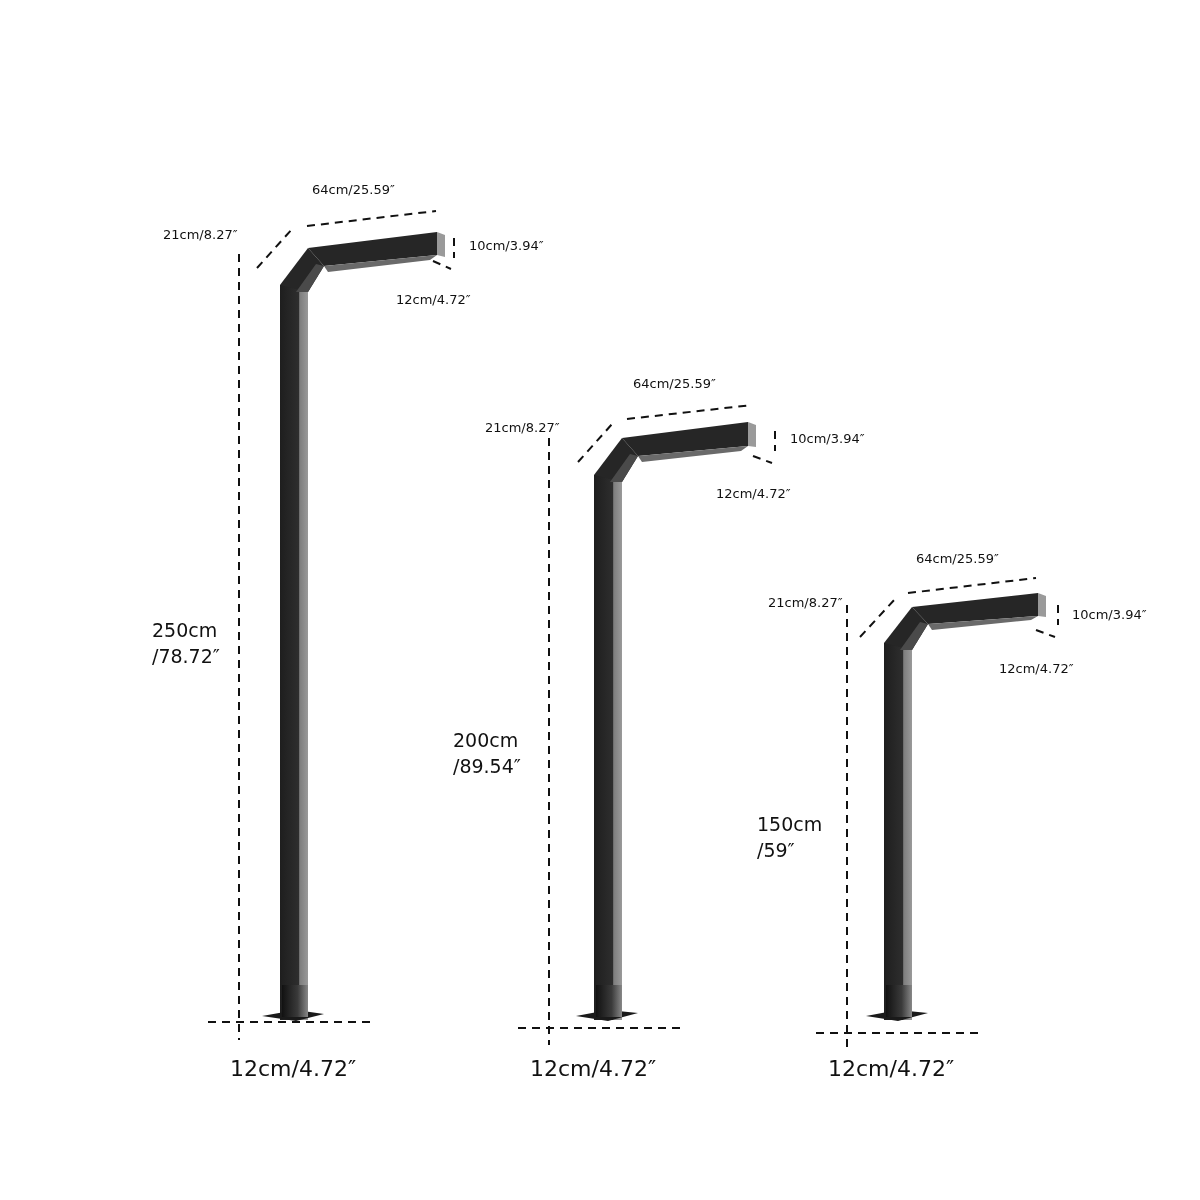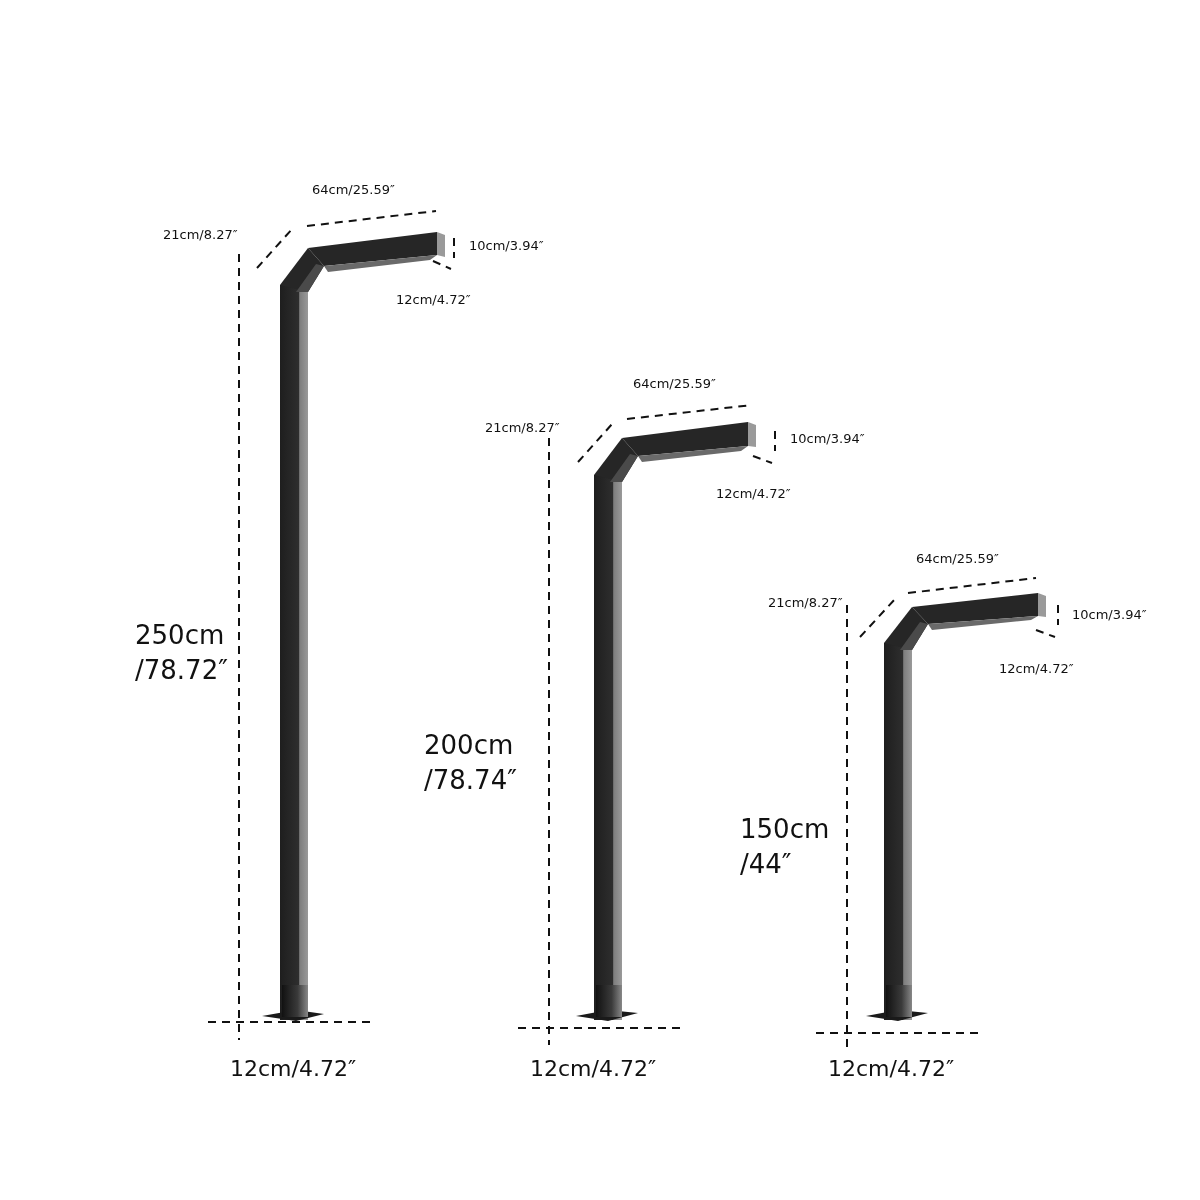--- a/index.html
+++ b/index.html
@@ -2,21 +2,21 @@
 <html><head>
   <meta charset="utf-8">
   <style>
     html, body { margin: 0; padding: 0; background: #ffffff; }
     body { width: 1200px; height: 1200px; position: relative; overflow: hidden;
            font-family: "DejaVu Sans", "Liberation Sans", sans-serif; color: #111; }
     #canvas { position: absolute; left: 0; top: 0; width: 1200px; height: 1200px; }
     .lbl { position: absolute; white-space: nowrap; color: #111; line-height: 1; }
     .sm { font-size: 13px; }
     .md { font-size: 22px; }
-    .lg { font-size: 26px; line-height: 1.35; }
+    .lg { font-size: 19px; line-height: 1.35; margin-left: 17px; }
     .dash { stroke: #111; stroke-width: 2; stroke-dasharray: 8 6; fill: none; }
   </style>
 </head>
 <body>
 
 <svg id="canvas" viewBox="0 0 1200 1200" xmlns="http://www.w3.org/2000/svg">
   <defs>
     <linearGradient id="poleShade" x1="0" x2="1" y1="0" y2="0">
       <stop offset="0" stop-color="#1e1e1e"></stop>
       <stop offset="0.68" stop-color="#2e2e2e"></stop>
@@ -96,27 +96,27 @@
 <div class="lbl lg" style="left:135px; top:618px;">
   <div>250cm</div>
   <div>/78.72″</div>
 </div>
 <div class="lbl md" style="left:230px; top:1058px;">12cm/4.72″</div>
 
 <div class="lbl sm" style="left:633px; top:377px;">64cm/25.59″</div>
 <div class="lbl sm" style="left:485px; top:421px;">21cm/8.27″</div>
 <div class="lbl sm" style="left:790px; top:432px;">10cm/3.94″</div>
 <div class="lbl sm" style="left:716px; top:487px;">12cm/4.72″</div>
-<div class="lbl lg" style="left:424px; top:728px;">
+<div class="lbl lg" style="left:436px; top:728px;">
   <div>200cm</div>
-  <div>/78.74″</div>
+  <div>/89.54″</div>
 </div>
 <div class="lbl md" style="left:530px; top:1058px;">12cm/4.72″</div>
 
 <div class="lbl sm" style="left:916px; top:552px;">64cm/25.59″</div>
 <div class="lbl sm" style="left:768px; top:596px;">21cm/8.27″</div>
 <div class="lbl sm" style="left:1072px; top:608px;">10cm/3.94″</div>
 <div class="lbl sm" style="left:999px; top:662px;">12cm/4.72″</div>
 <div class="lbl lg" style="left:740px; top:812px;">
   <div>150cm</div>
-  <div>/44″</div>
+  <div>/59″</div>
 </div>
 <div class="lbl md" style="left:828px; top:1058px;">12cm/4.72″</div>
 
 </body></html>

